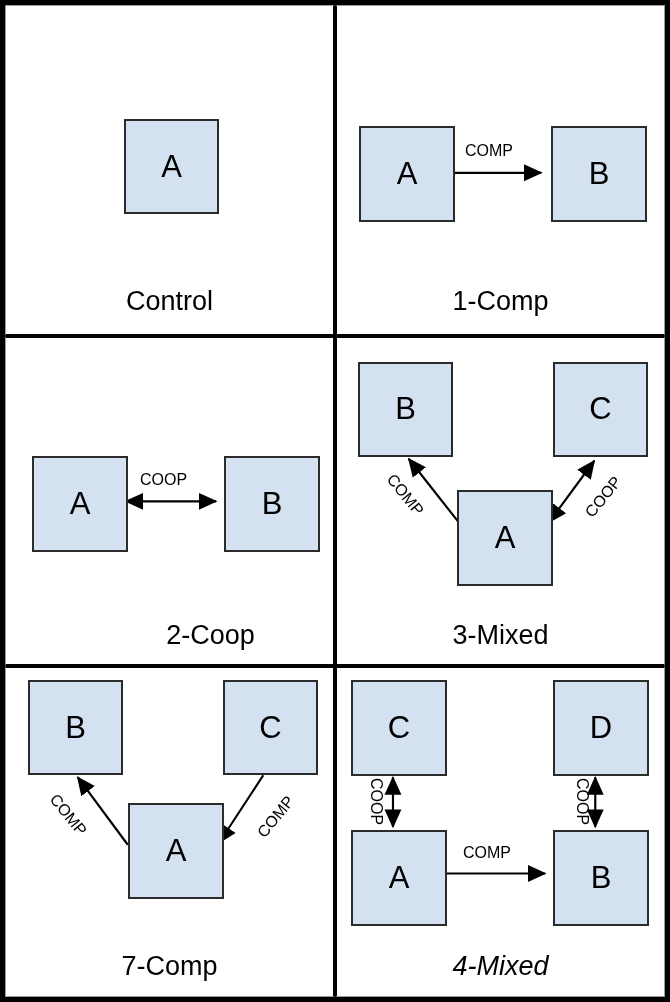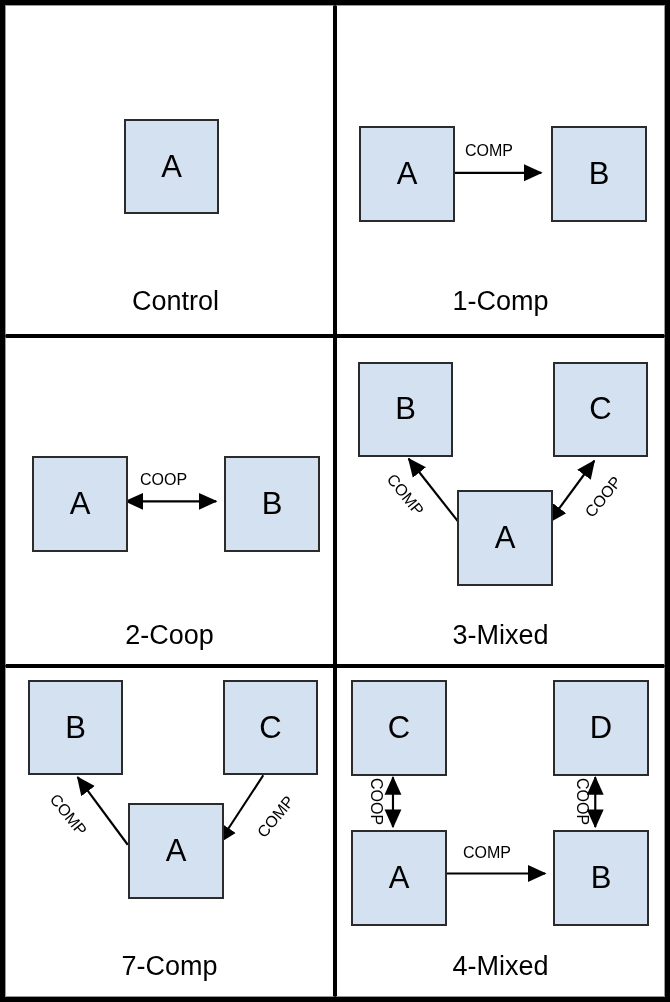--- a/index.html
+++ b/index.html
@@ -83,21 +83,21 @@
 </style>
 </head>
 <body>
 
 <div id="figure">
 
   <div class="panel col-left row-1">
     <div class="panel-canvas">
       <div class="node" style="left:118px; top:113px; width:95px; height:95px;">A</div>
     </div>
-    <div class="panel-label" style="top:280px;padding-left:6px;">Control</div>
+    <div class="panel-label" style="top:280px;">Control</div>
   </div>
 
   <div class="panel col-right row-1">
     <div class="panel-canvas">
       <svg class="arrows" viewBox="0 0 333 330" preserveAspectRatio="none">
         <defs>
           <marker id="ah2" markerWidth="9" markerHeight="9" refX="8" refY="4.5" orient="auto" markerUnits="strokeWidth">
             <path d="M0,0.6 L8.6,4.5 L0,8.4 z" fill="#000000"></path>
           </marker>
         </defs>
@@ -120,21 +120,21 @@
           <marker id="ah3s" markerWidth="9" markerHeight="9" refX="8" refY="4.5" orient="auto-start-reverse" markerUnits="strokeWidth">
             <path d="M0,0.6 L8.6,4.5 L0,8.4 z" fill="#000000"></path>
           </marker>
         </defs>
         <line x1="122" y1="165" x2="214" y2="165" marker-end="url(#ah3e)" marker-start="url(#ah3s)"></line>
       </svg>
       <div class="node" style="left:26px; top:118px; width:96px; height:96px;">A</div>
       <div class="node" style="left:218px; top:118px; width:96px; height:96px;">B</div>
       <div class="edge-label" style="left:134px; top:133px;">COOP</div>
     </div>
-    <div class="panel-label" style="top:282px;">2-Coop</div>
+    <div class="panel-label" style="top:282px;padding-left:41px;">2-Coop</div>
   </div>
 
   <div class="panel col-right row-2">
     <div class="panel-canvas">
       <svg class="arrows" viewBox="0 0 333 330" preserveAspectRatio="none">
         <defs>
           <marker id="ah4e" markerWidth="9" markerHeight="9" refX="8" refY="4.5" orient="auto" markerUnits="strokeWidth">
             <path d="M0,0.6 L8.6,4.5 L0,8.4 z" fill="#000000"></path>
           </marker>
           <marker id="ah4s" markerWidth="9" markerHeight="9" refX="8" refY="4.5" orient="auto-start-reverse" markerUnits="strokeWidth">
@@ -196,16 +196,16 @@
         <line x1="110" y1="207" x2="212" y2="207" marker-end="url(#ah6e)"></line>
       </svg>
       <div class="node" style="left:14px; top:12px; width:96px; height:96px;">C</div>
       <div class="node" style="left:216px; top:12px; width:96px; height:96px;">D</div>
       <div class="node" style="left:14px; top:162px; width:96px; height:96px;">A</div>
       <div class="node" style="left:216px; top:162px; width:96px; height:96px;">B</div>
       <div class="edge-label" style="left:48px; top:110px; transform:rotate(90deg); transform-origin:left top;">COOP</div>
       <div class="edge-label" style="left:254px; top:110px; transform:rotate(90deg); transform-origin:left top;">COOP</div>
       <div class="edge-label" style="left:126px; top:176px;">COMP</div>
     </div>
-    <div class="panel-label" style="top:283px;">4-Mixed</div>
+    <div class="panel-label" style="top:283px;font-style:italic;">4-Mixed</div>
   </div>
 
 </div>
 
 </body></html>

